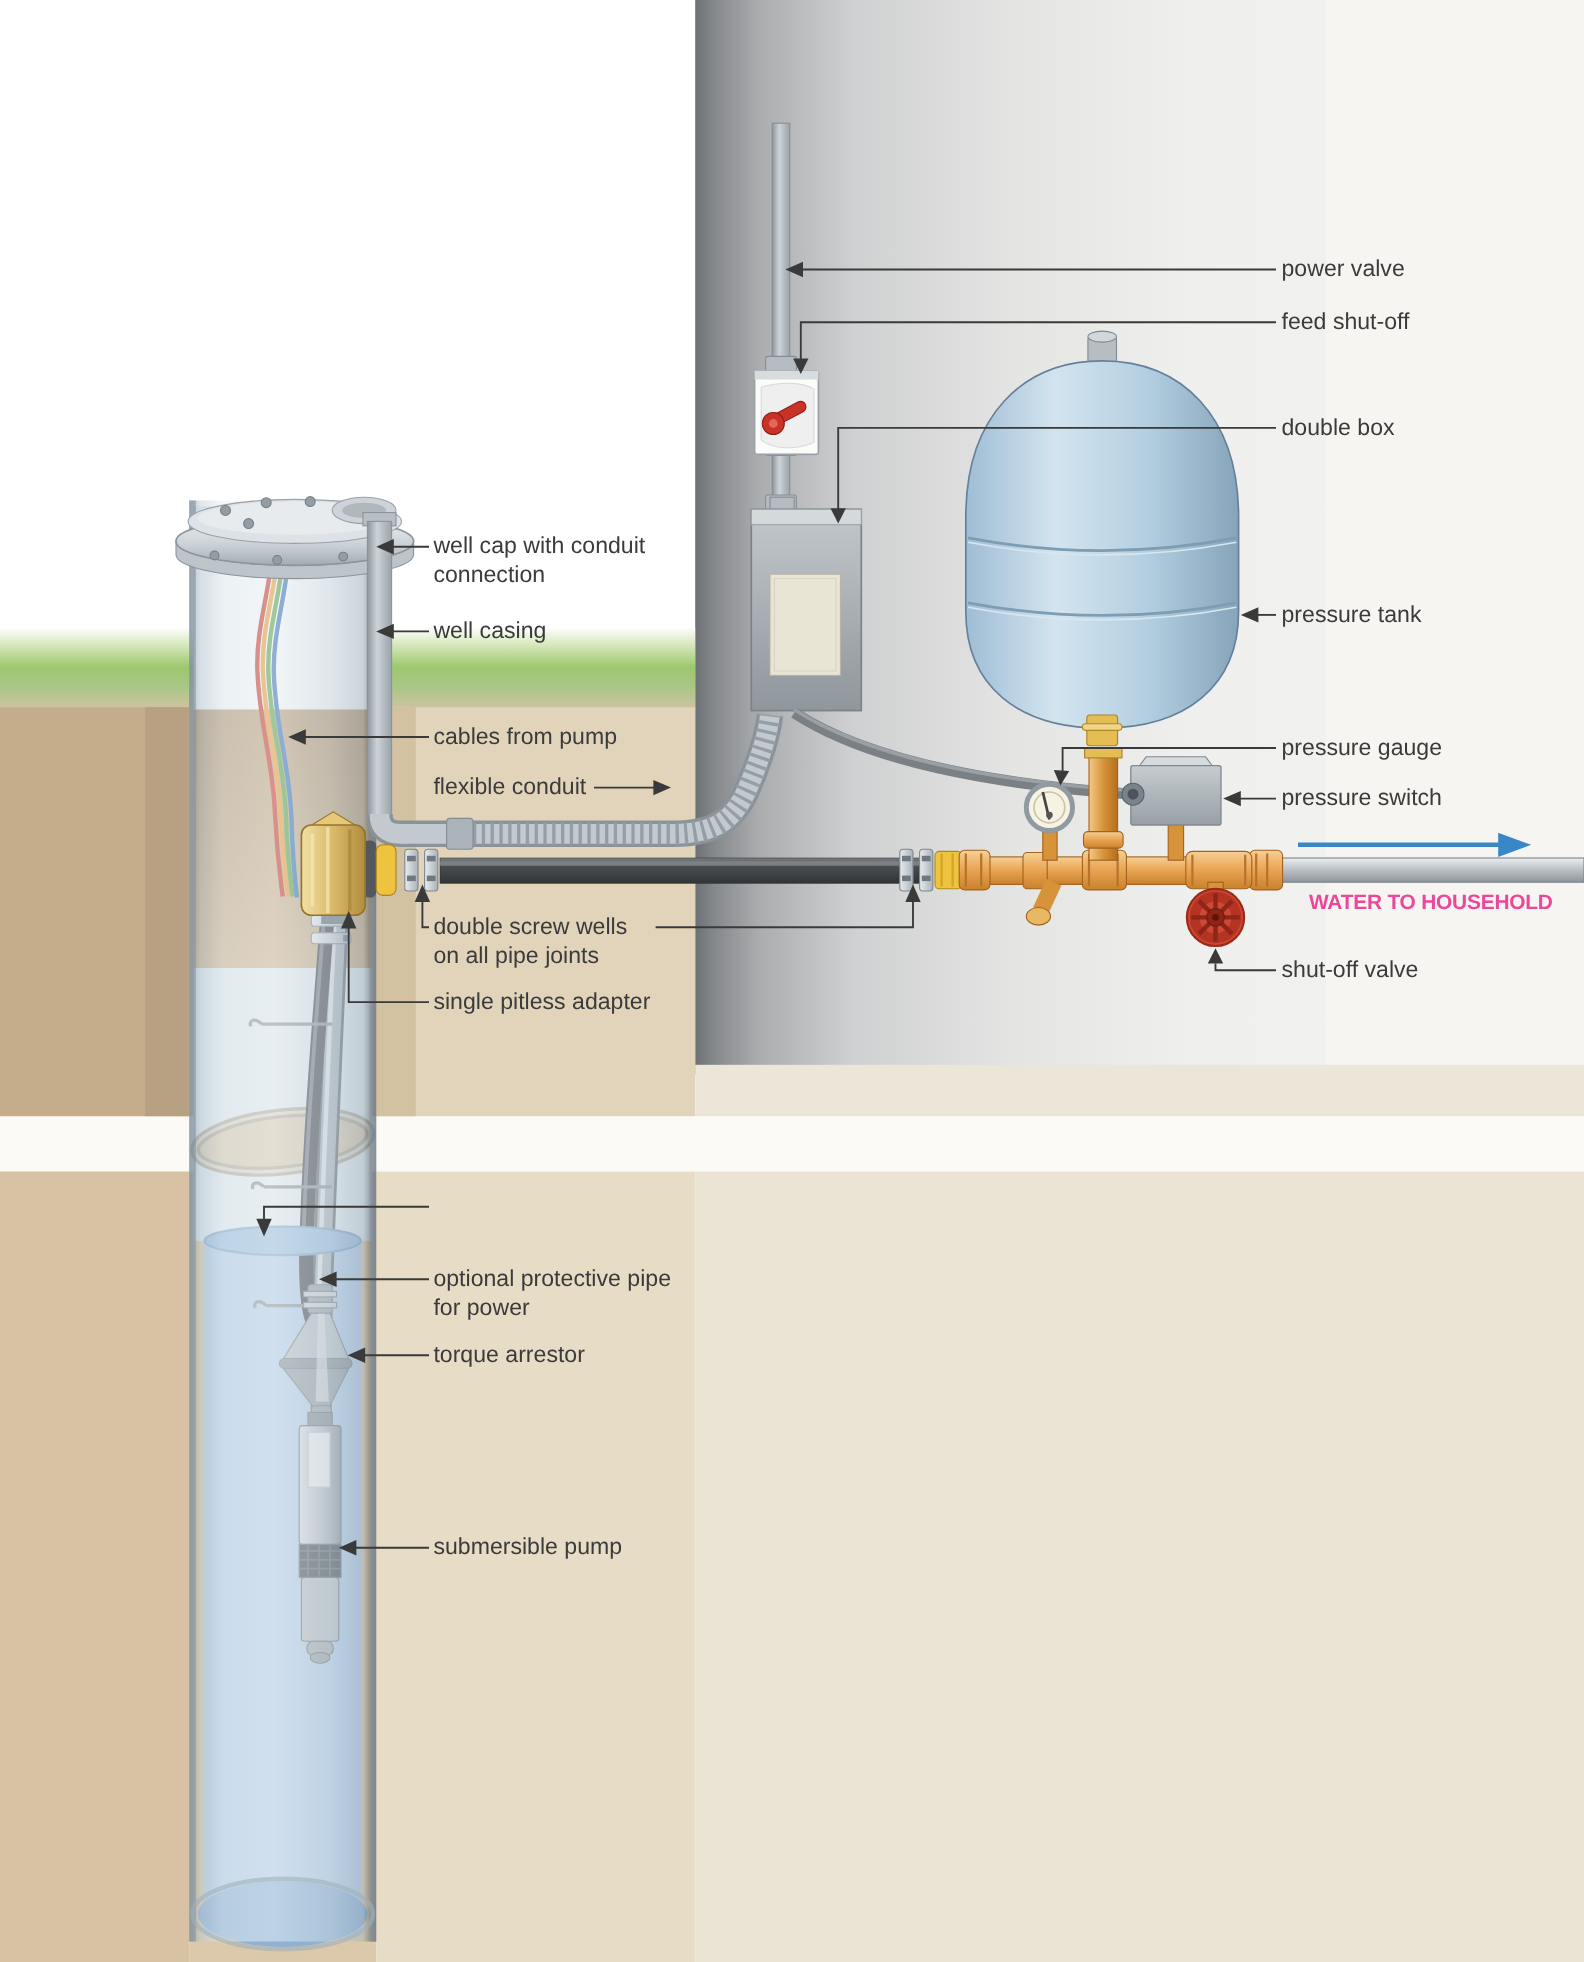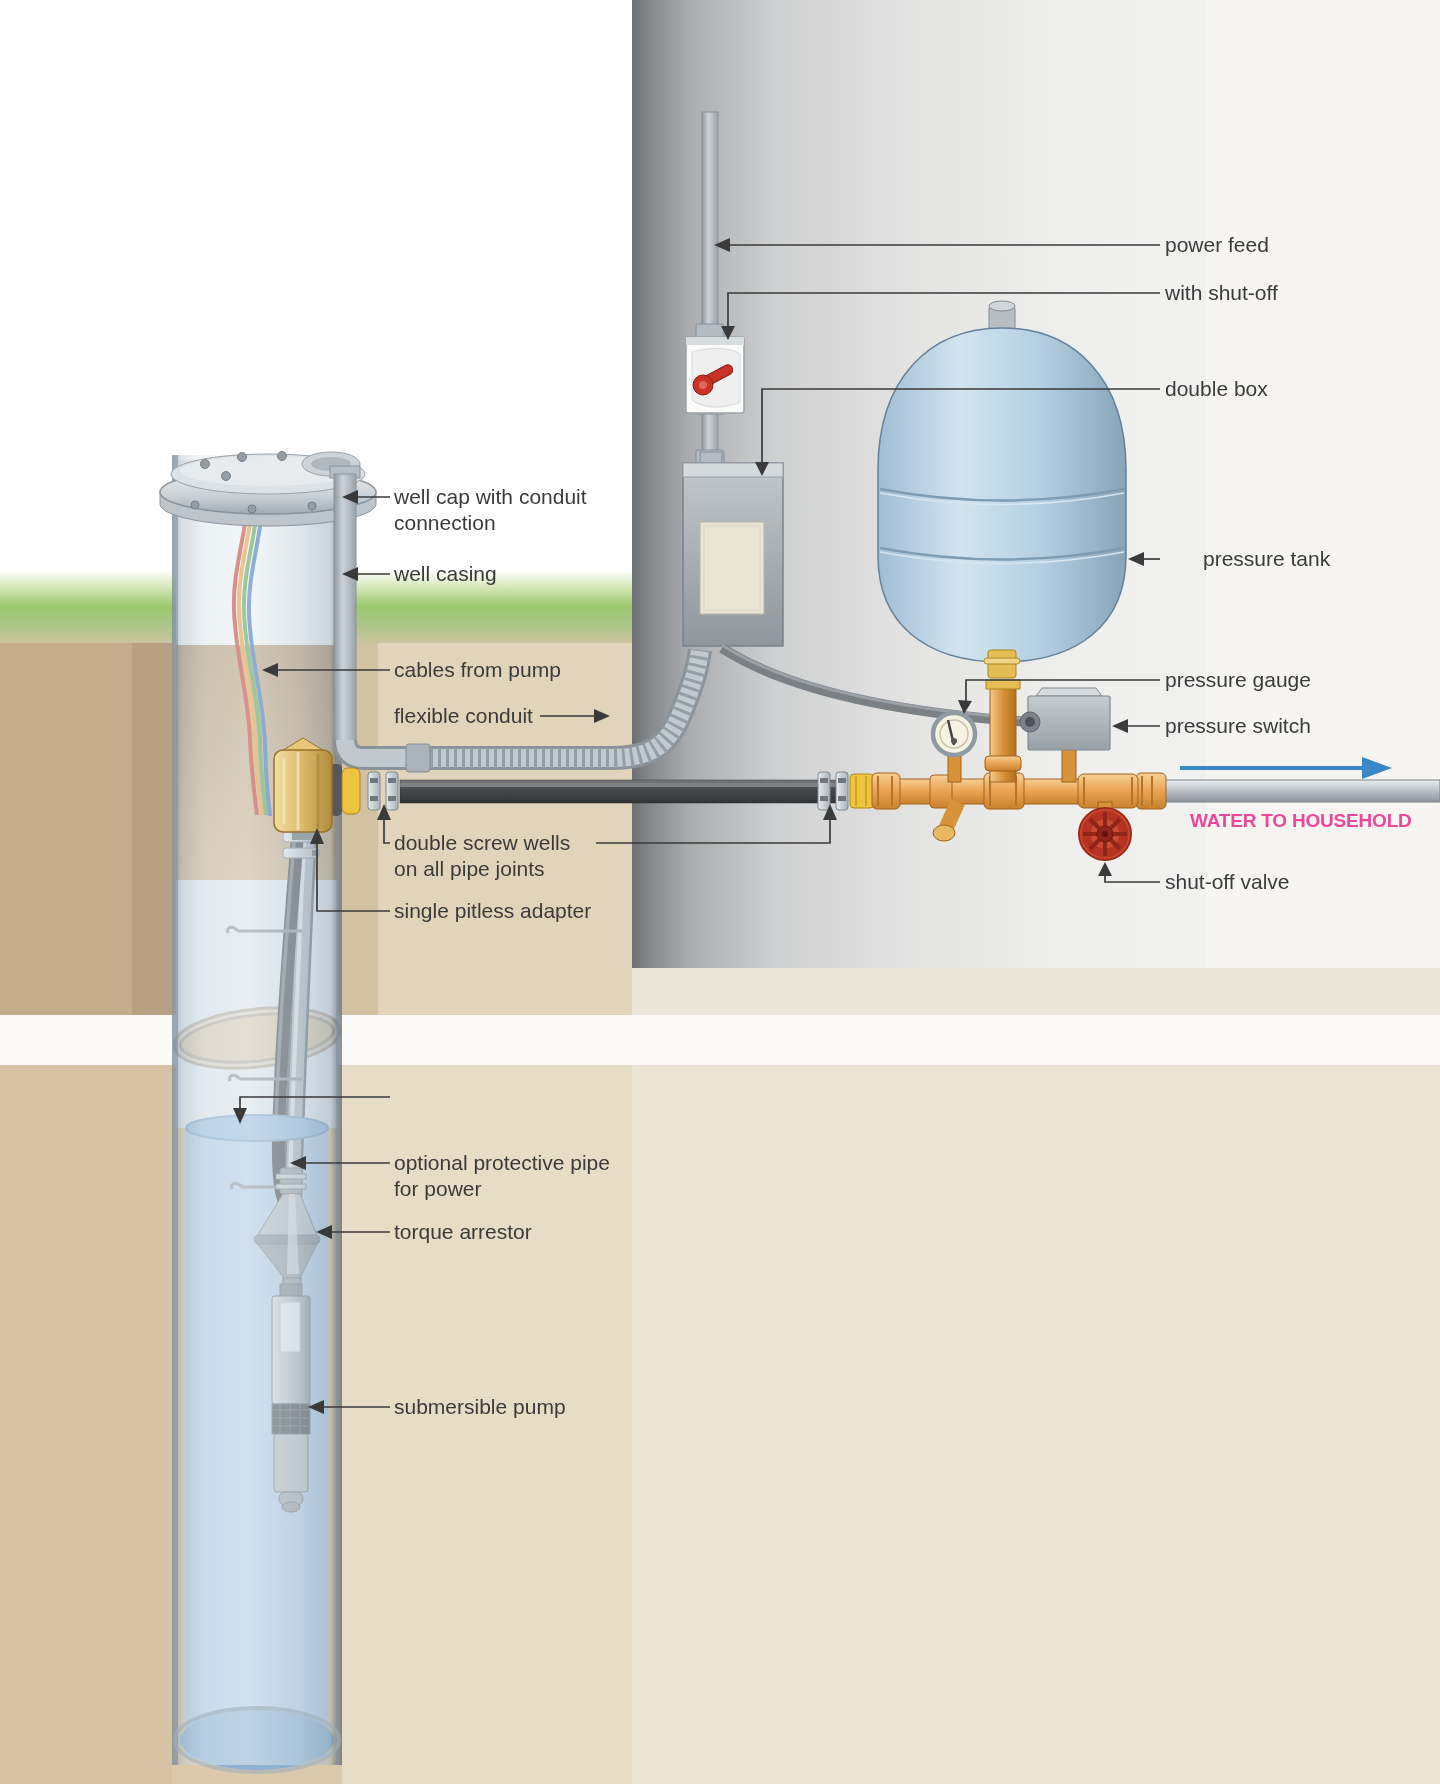--- a/index.html
+++ b/index.html
@@ -403,22 +403,22 @@
 <div class="lbl" style="left:394px;top:657px">cables from pump</div>
 <div class="lbl" style="left:394px;top:703px">flexible conduit</div>
 <div class="lbl" style="left:394px;top:830px">double screw wells
 on all pipe joints</div>
 <div class="lbl" style="left:394px;top:898px">single pitless adapter</div>
 <div class="lbl" style="left:394px;top:1150px">optional protective pipe
 for power</div>
 <div class="lbl" style="left:394px;top:1219px">torque arrestor</div>
 <div class="lbl" style="left:394px;top:1394px">submersible pump</div>
 
-<div class="lbl" style="left:1165px;top:232px">power feed</div>
-<div class="lbl" style="left:1165px;top:280px">with shut-off</div>
+<div class="lbl" style="left:1165px;top:232px">power valve</div>
+<div class="lbl" style="left:1165px;top:280px">feed shut-off</div>
 <div class="lbl" style="left:1165px;top:376px">double box</div>
-<div class="lbl" style="left:1203px;top:546px">pressure tank</div>
+<div class="lbl" style="left:1165px;top:546px">pressure tank</div>
 <div class="lbl" style="left:1165px;top:667px">pressure gauge</div>
 <div class="lbl" style="left:1165px;top:713px">pressure switch</div>
 <div class="lbl-flow" style="left:1190px;top:808px">WATER TO HOUSEHOLD</div>
 <div class="lbl" style="left:1165px;top:869px">shut-off valve</div>
 
 </div>
 
 </body></html>

